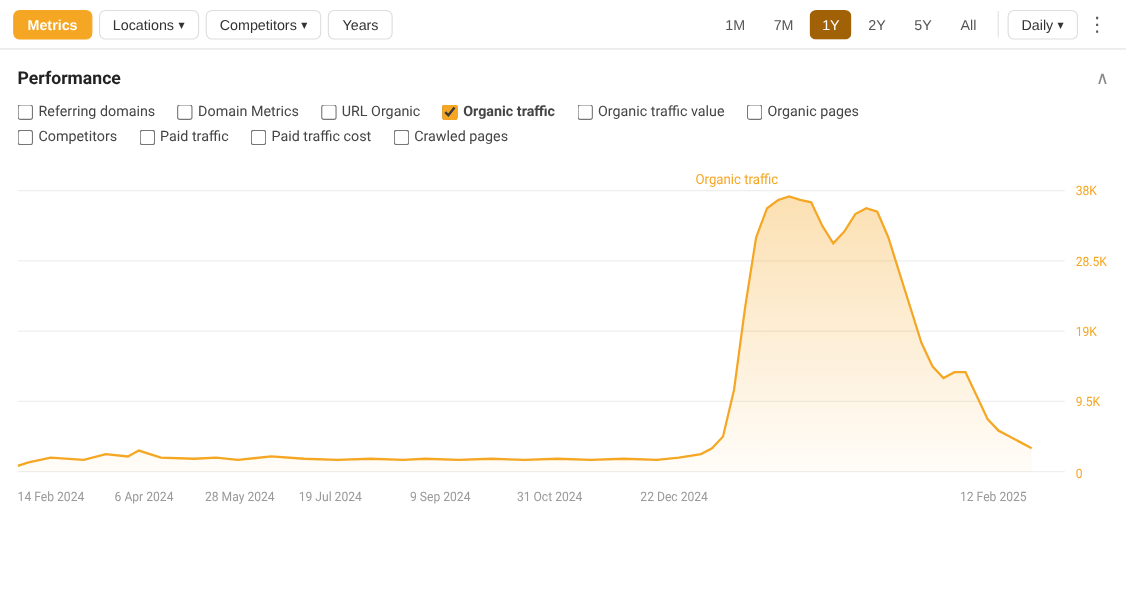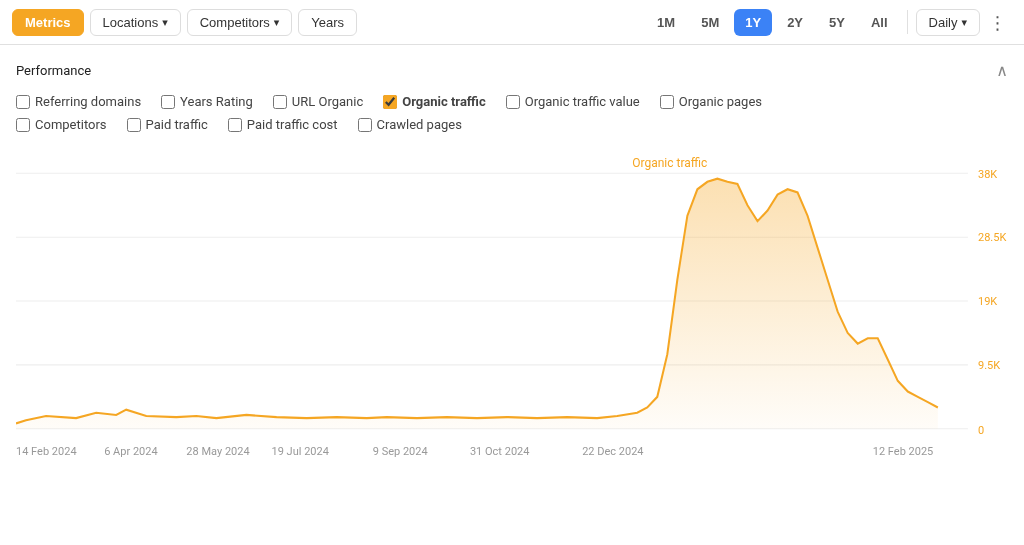--- a/index.html
+++ b/index.html
@@ -53,24 +53,23 @@
       gap: 4px;
     }
     .time-btn {
       padding: 5px 10px;
       border-radius: 6px;
       border: 1px solid transparent;
       background: transparent;
       cursor: pointer;
       font-size: 13px;
       color: #555;
-      font-weight: bold;
     }
     .time-btn.active {
-      background: #3b82f6;
+      background: #a16207;
       color: #fff;
       border-radius: 6px;
     }
     .divider-v {
       width: 1px;
       height: 24px;
       background: #e0e0e0;
       margin: 0 4px;
     }
     .more-icon {
@@ -89,22 +88,22 @@
     .main {
       padding: 16px 16px 0 16px;
     }
     .section-header {
       display: flex;
       justify-content: space-between;
       align-items: center;
       margin-bottom: 14px;
     }
     .section-title {
-      font-size: 13px;
-      font-weight: 400;
+      font-size: 16px;
+      font-weight: 700;
       color: #222;
     }
     .collapse-icon {
       color: #888;
       font-size: 16px;
       cursor: pointer;
     }
 
     
     .metrics-row {
@@ -166,21 +165,21 @@
     <button class="btn btn-dropdown">
       <span>Locations</span>
     </button>
     <button class="btn btn-dropdown">
       <span>Competitors</span>
     </button>
     <button class="btn">Years</button>
   </div>
   <div class="toolbar-right">
     <button class="time-btn">1M</button>
-    <button class="time-btn">5M</button>
+    <button class="time-btn">7M</button>
     <button class="time-btn active">1Y</button>
     <button class="time-btn">2Y</button>
     <button class="time-btn">5Y</button>
     <button class="time-btn">All</button>
     <div class="divider-v"></div>
     <button class="btn btn-dropdown">
       <span>Daily</span>
     </button>
     <div class="more-icon">⋮</div>
   </div>
@@ -192,21 +191,21 @@
     <span class="collapse-icon">∧</span>
   </div>
 
   <div class="metrics-row">
     <label class="metric-item">
       <input type="checkbox" style="">
       <span>Referring domains</span>
     </label>
     <label class="metric-item">
       <input type="checkbox" style="">
-      <span>Years Rating</span>
+      <span>Domain Metrics</span>
     </label>
     <label class="metric-item">
       <input type="checkbox" style="">
       <span>URL Organic</span>
     </label>
     <label class="metric-item checked-label">
       <input type="checkbox" checked="" style="">
       <span>Organic traffic</span>
     </label>
     <label class="metric-item">

